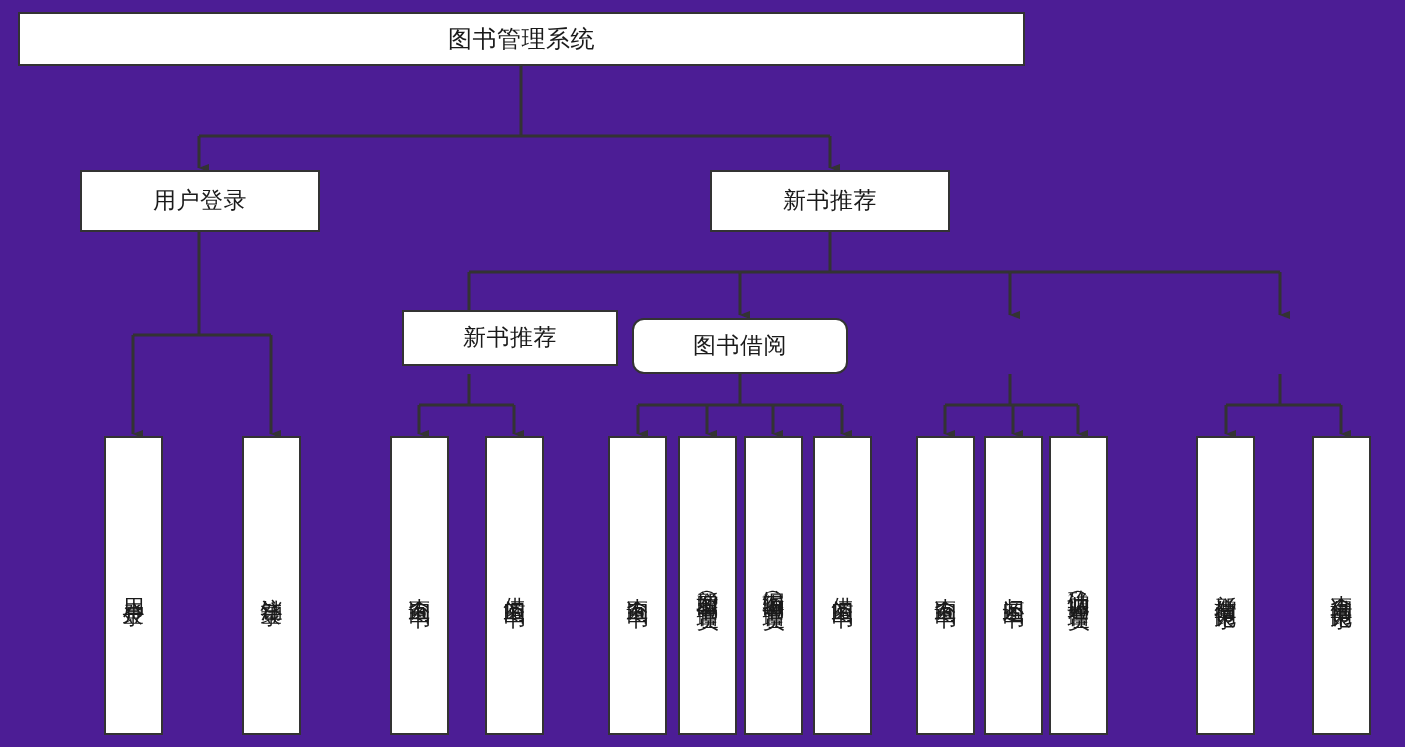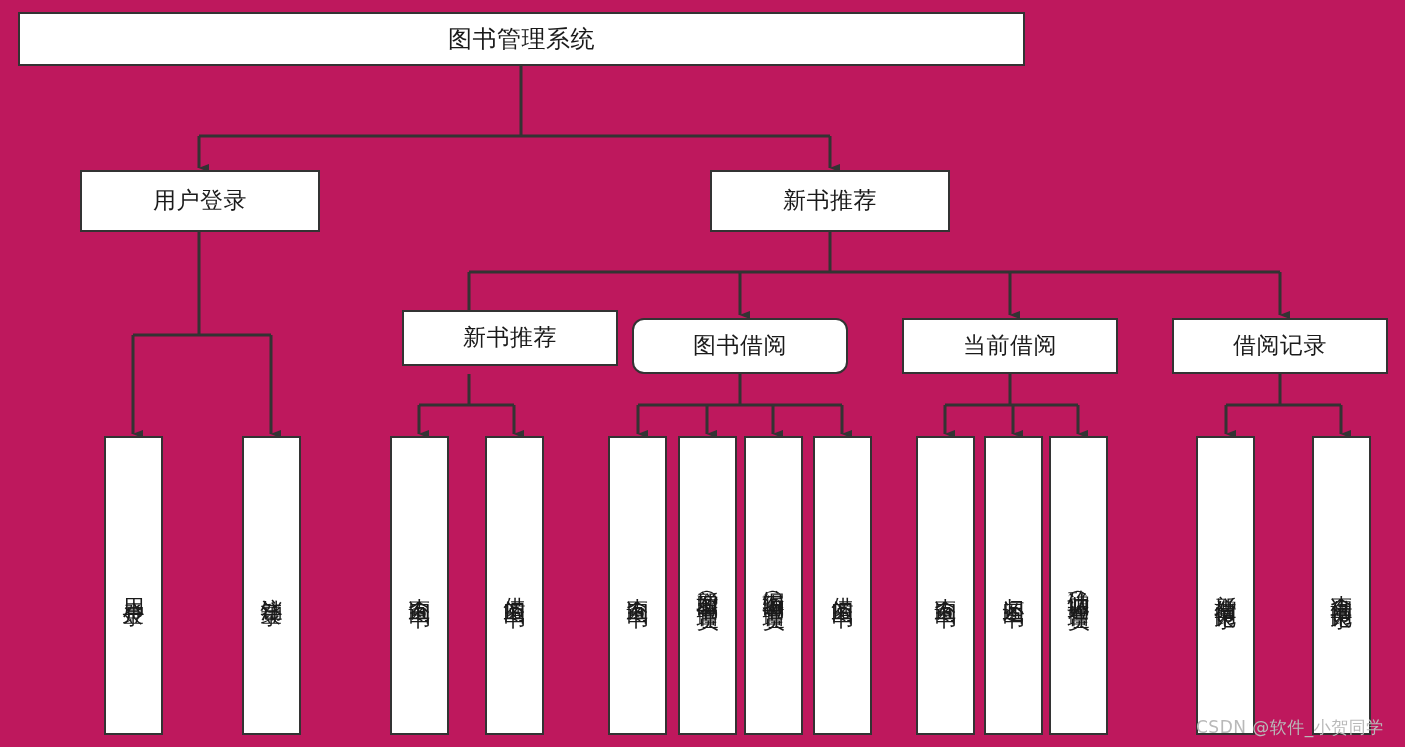--- a/index.html
+++ b/index.html
@@ -8,21 +8,21 @@
     padding: 0;
     background: #ffffff;
   }
   body {
     font-family: "DejaVu Sans", "Liberation Sans", sans-serif;
   }
   #diagram-root {
     position: relative;
     width: 1405px;
     height: 747px;
-    background: #be185d;
+    background: #4c1d95;
     overflow: hidden;
   }
   #edges-layer {
     position: absolute;
     left: 0;
     top: 0;
     width: 1405px;
     height: 747px;
     pointer-events: none;
   }
@@ -139,26 +139,20 @@
   <div class="node horiz" style="left:710px; top:170px; width:240px; height:62px;">
     <span class="node-label">新书推荐</span>
   </div>
 
   <div class="node horiz" style="left:362px; top:310px; width:216px; height:56px;margin-left:40px;">
     <span class="node-label">新书推荐</span>
   </div>
   <div class="node horiz" style="left:632px; top:318px; width:216px; height:56px;border-radius:12px;">
     <span class="node-label">图书借阅</span>
   </div>
-  <div class="node horiz" style="left:902px; top:318px; width:216px; height:56px;">
-    <span class="node-label">当前借阅</span>
-  </div>
-  <div class="node horiz" style="left:1172px; top:318px; width:216px; height:56px;">
-    <span class="node-label">借阅记录</span>
-  </div>
 
   <div class="node vert" style="left:104px; top:436px; width:59px; height:299px;">
     <span class="node-label">用户登录</span>
   </div>
   <div class="node vert" style="left:242px; top:436px; width:59px; height:299px;">
     <span class="node-label">注销登录</span>
   </div>
 
   <div class="node vert" style="left:390px; top:436px; width:59px; height:299px;">
     <span class="node-label">查询图书</span>
@@ -190,15 +184,14 @@
     <span class="node-label">确认归还（管理员）</span>
   </div>
 
   <div class="node vert" style="left:1196px; top:436px; width:59px; height:299px;">
     <span class="node-label">新增借阅记录</span>
   </div>
   <div class="node vert" style="left:1312px; top:436px; width:59px; height:299px;">
     <span class="node-label">查询借阅记录</span>
   </div>
 
-  <div class="watermark" style="left:1196px; top:716px;">CSDN @软件_小贺同学</div>
 
 </div>
 
 </body></html>

